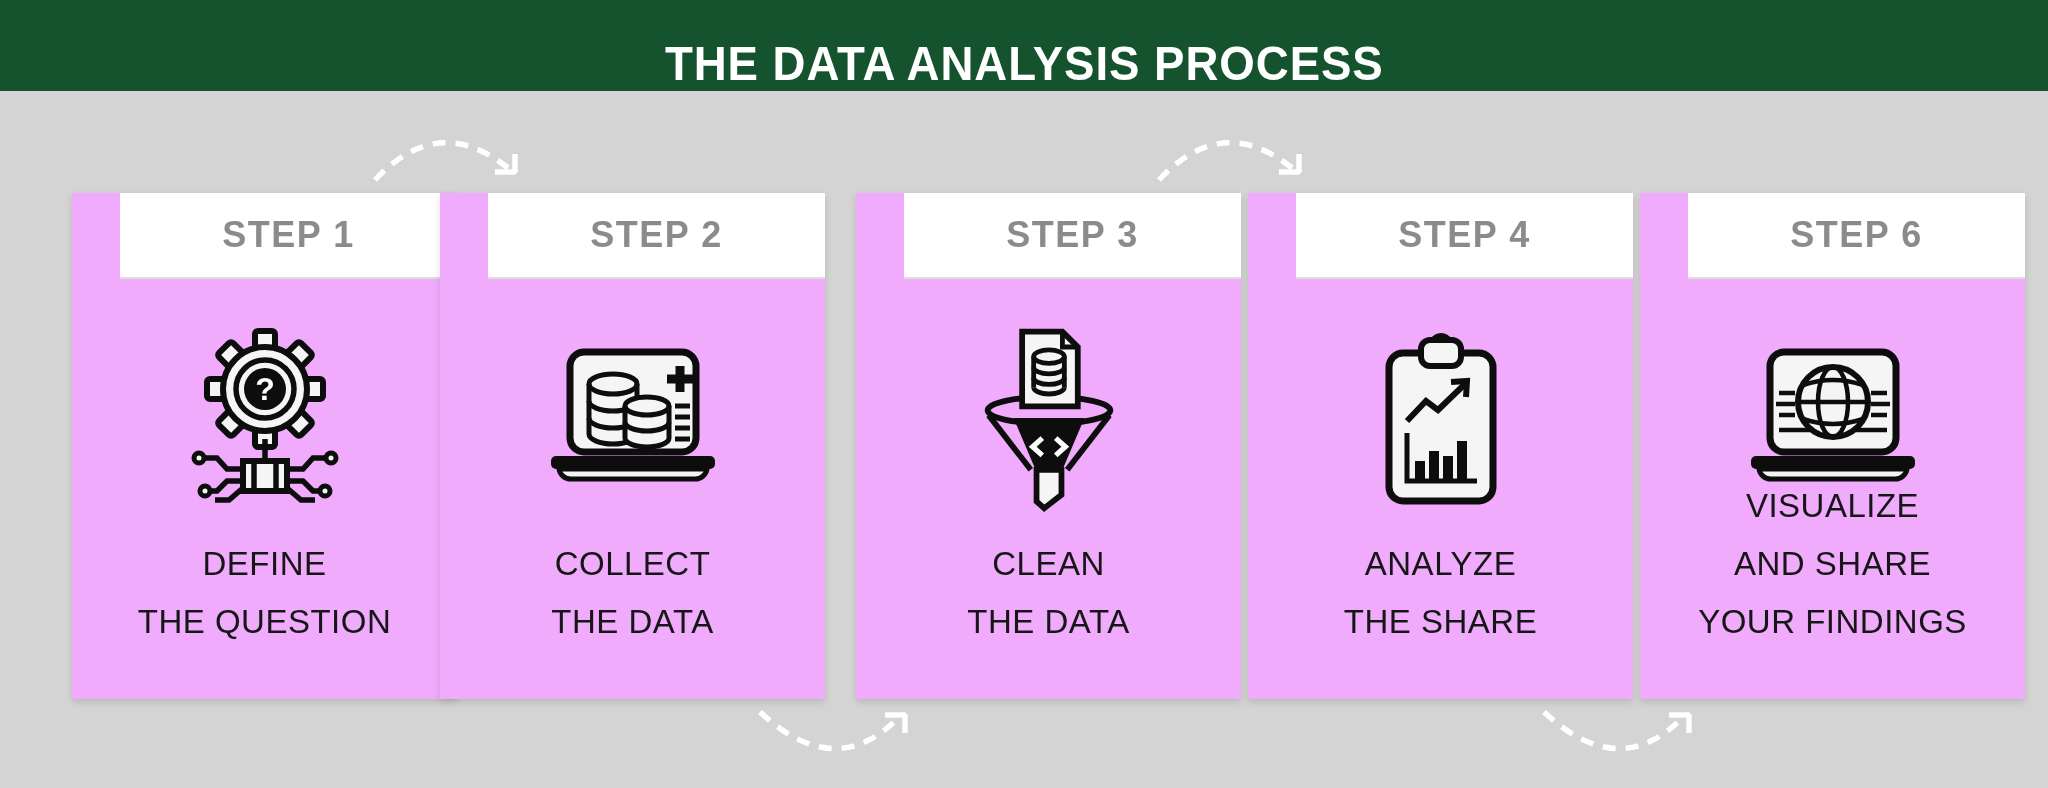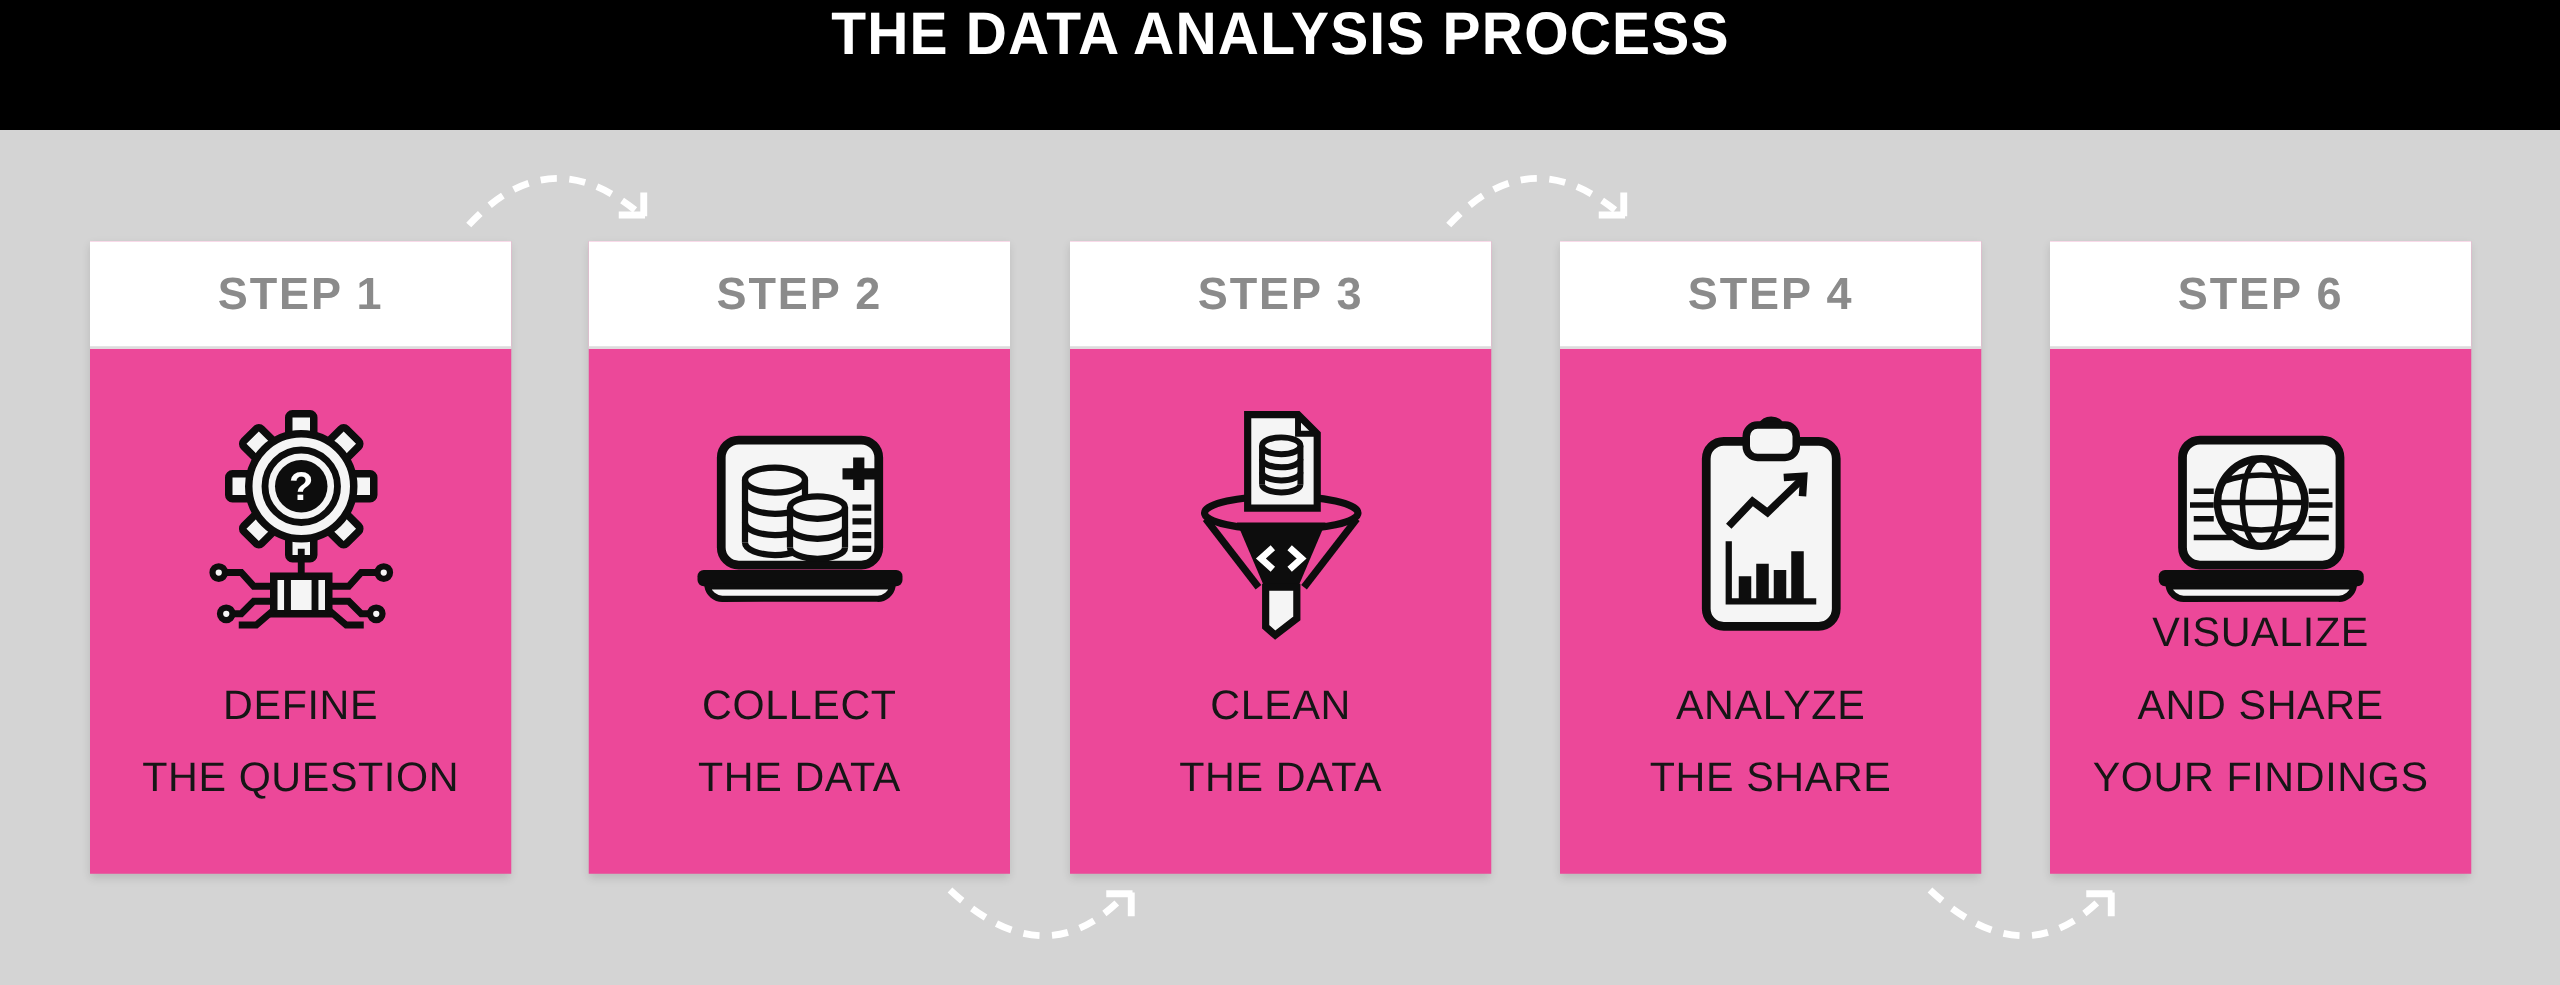--- a/index.html
+++ b/index.html
@@ -5,51 +5,51 @@
   html,body{margin:0;padding:0;}
   body{
     width:2048px;height:788px;overflow:hidden;
     font-family:"Liberation Sans", sans-serif;
     background:#d4d4d4;
   }
   .stage{position:relative;width:2048px;height:788px;background:#d4d4d4;}
 
   
   .banner{
-    position:absolute;left:0;top:0;width:2048px;height:104px;
-    background:#000000;display:flex;align-items:flex-start;justify-content:center;
+    position:absolute;left:0;top:0;width:2048px;height:91px;
+    background:#14532d;display:flex;align-items:flex-end;justify-content:center;
   }
   .banner-title{
     color:#ffffff;font-size:48px;font-weight:700;letter-spacing:1px;
     transform:scaleX(.95);white-space:nowrap;
   }
 
   
   .card{
     position:absolute;top:193px;width:337px;height:506px;
-    background:#ec4899;box-shadow:0 3px 7px rgba(0,0,0,.13);
+    background:#f0abfc;box-shadow:0 3px 7px rgba(0,0,0,.13);padding-left:48px;
   }
   .card-header{
     height:84px;background:#ffffff;border-bottom:2px solid #dcdcdc;
     display:flex;align-items:center;justify-content:center;
   }
   .step-label{
     color:#8b8b8b;font-size:36px;font-weight:700;letter-spacing:1.5px;
   }
   .icon-wrap{
     position:absolute;top:130px;left:0;right:0;height:190px;
     display:flex;align-items:center;justify-content:center;
   }
   .caption{
     position:absolute;left:0;right:0;bottom:48px;
     text-align:center;color:#161616;
     font-size:33px;line-height:58px;letter-spacing:.5px;
     white-space:pre-line;
   }
-  .c1{left:72px;} .c2{left:471px;} .c3{left:856px;} .c4{left:1248px;} .c5{left:1640px;}
+  .c1{left:72px;} .c2{left:440px;} .c3{left:856px;} .c4{left:1248px;} .c5{left:1640px;}
 
   
   .arrow{position:absolute;width:170px;height:80px;}
   .a-top1{left:360px;top:112px;}
   .a-top2{left:1144px;top:112px;}
   .a-bot1{left:750px;top:700px;}
   .a-bot2{left:1534px;top:700px;}
   .arrow path{stroke:#ffffff;stroke-width:5.5;fill:none;}
   .arrow .dash{stroke-dasharray:13 10;}
 

